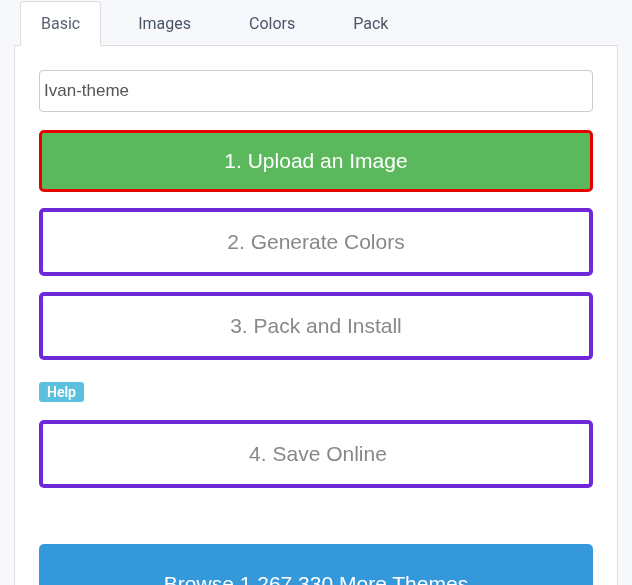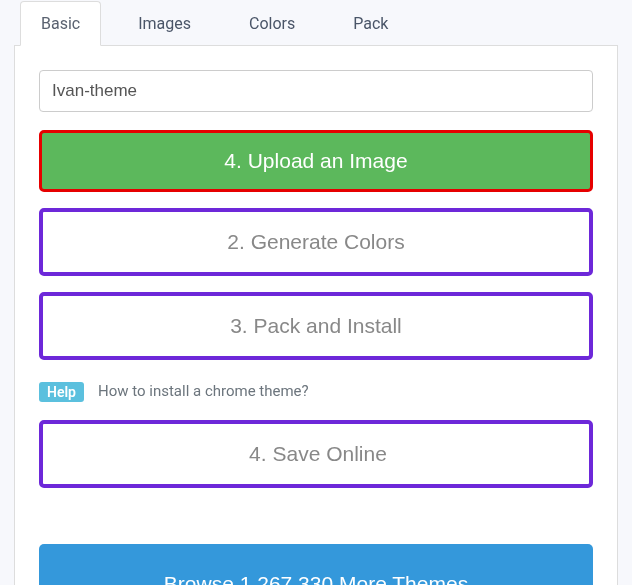--- a/index.html
+++ b/index.html
@@ -39,21 +39,21 @@
     }
     .panel {
       background: #fff;
       border: 1px solid #ddd;
       border-top: none;
       border-radius: 0 0 6px 6px;
       padding: 24px 24px 40px 24px;
     }
     .name-input {
       width: 100%;
-      padding: 10px 12px;
+      padding: 10px 4px;
       font-size: 17px;
       color: #555;
       border: 1px solid #ccc;
       border-radius: 4px;
       margin-bottom: 18px;
       outline: none;
     }
     .step-button {
       width: 100%;
       padding: 18px 12px;
@@ -74,22 +74,22 @@
     }
     .step-button.step3 {
       margin-bottom: 22px;
     }
     .step-button.step4 {
       margin-top: 18px;
       padding-left: 16px;
     }
     .help-row {
       display: flex;
-      align-items: flex-start;
-      gap: 14px;
+      align-items: flex-end;
+      gap: 22px;
       margin-bottom: 0;
       font-size: 15px;
       color: #6c757d;
     }
     .help-badge {
       background: #5bc0de;
       color: #fff;
       padding: 2px 8px;
       border-radius: 3px;
       font-size: 14px;
@@ -115,28 +115,27 @@
   <div class="tabs">
     <div class="tab active">Basic</div>
     <div class="tab">Images</div>
     <div class="tab">Colors</div>
     <div class="tab">Pack</div>
   </div>
 
   <div class="panel">
     <input type="text" class="name-input" value="Ivan-theme" style="">
 
-    <button class="step-button step1">4. Upload an Image</button>
+    <button class="step-button step1">1. Upload an Image</button>
 
     <button class="step-button">2. Generate Colors</button>
 
     <button class="step-button step3">3. Pack and Install</button>
 
     <div class="help-row">
       <span class="help-badge">Help</span>
-      <span>How to install a chrome theme?</span>
     </div>
 
     <button class="step-button step4">4. Save Online</button>
 
     <button class="browse-button">Browse 1,267,330 More Themes</button>
   </div>
 </div>
 
 </body></html>

